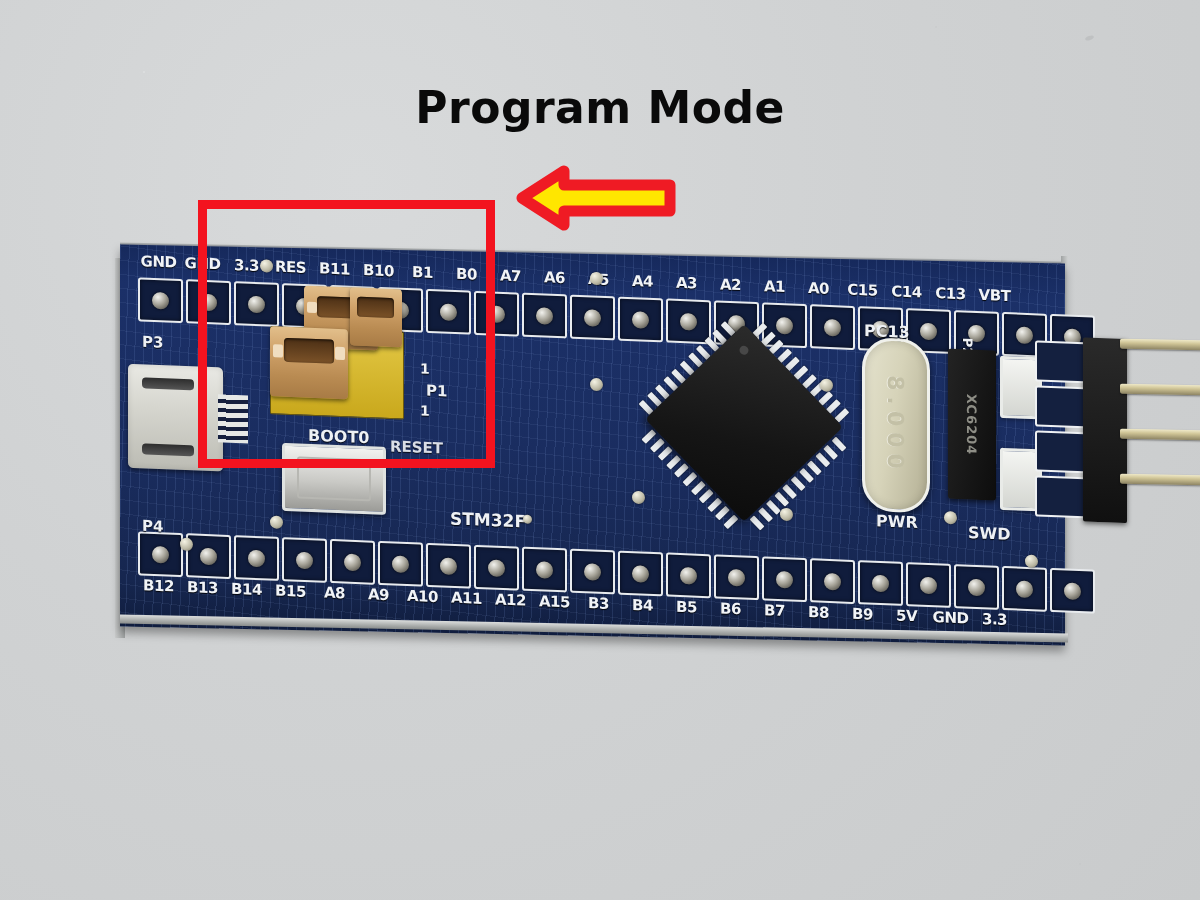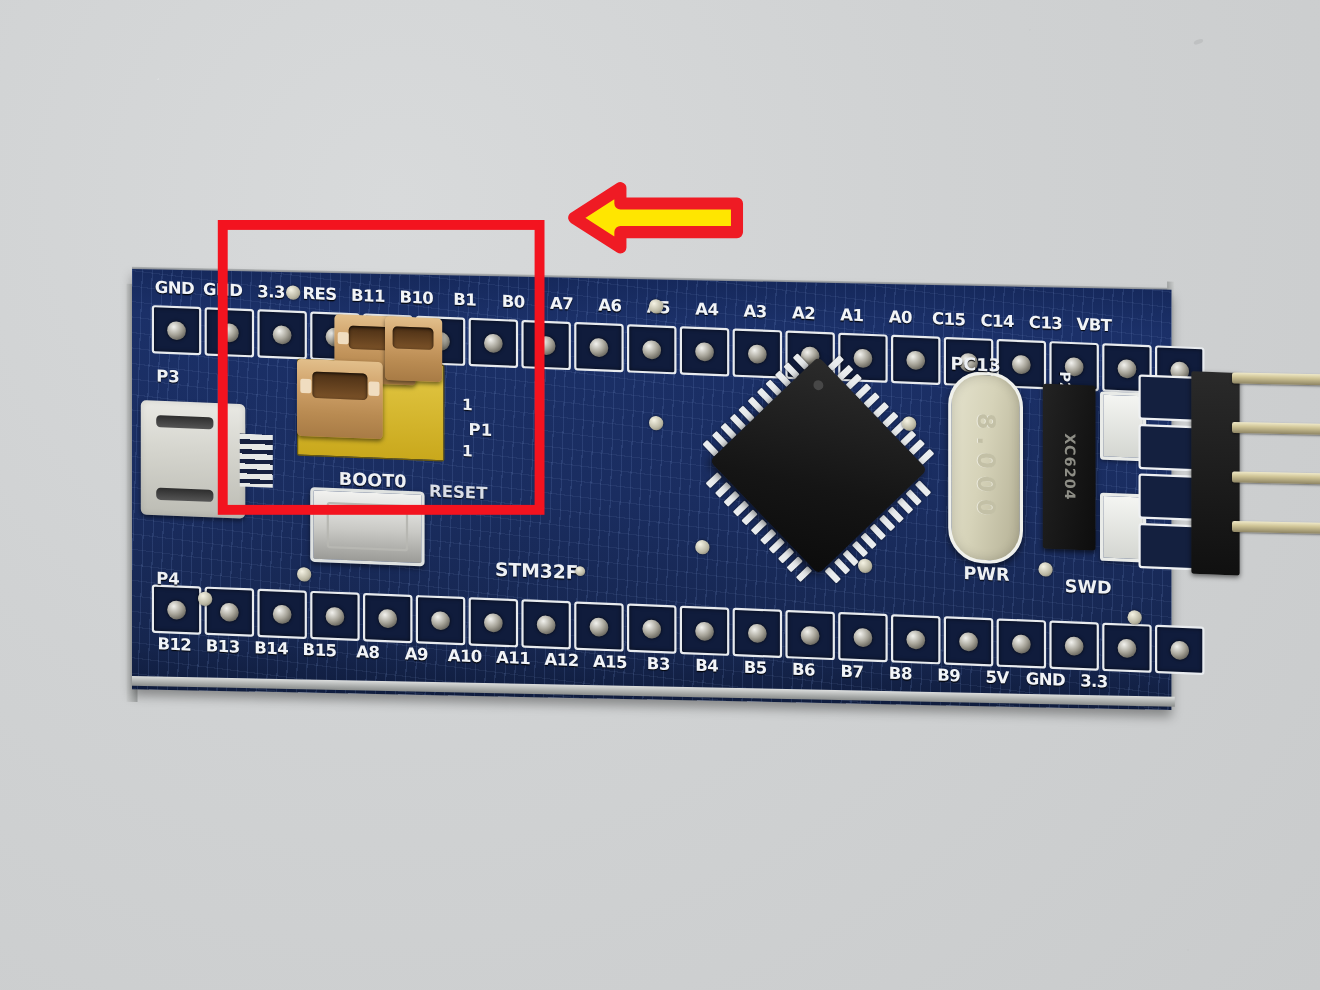--- a/index.html
+++ b/index.html
@@ -154,20 +154,21 @@
     background:radial-gradient(circle at 35% 30%,#f5f3e4,#b9b6a2 60%,#6f6c5d);
     box-shadow:0 0 2px rgba(0,0,0,.7);}
 </style>
 </head>
 <body>
 
 <div id="stage">
   <div id="noise"></div>
   <div class="specktop"></div>
 
+  <div id="title">Program Mode</div>
 
   <div id="boardwrap">
     <div id="edgeT"></div>
     <div id="edgeL"></div>
     <div id="edgeR"></div>
 
     <div id="board">
       <div class="traces"></div>
       <div class="traces2"></div>
 

